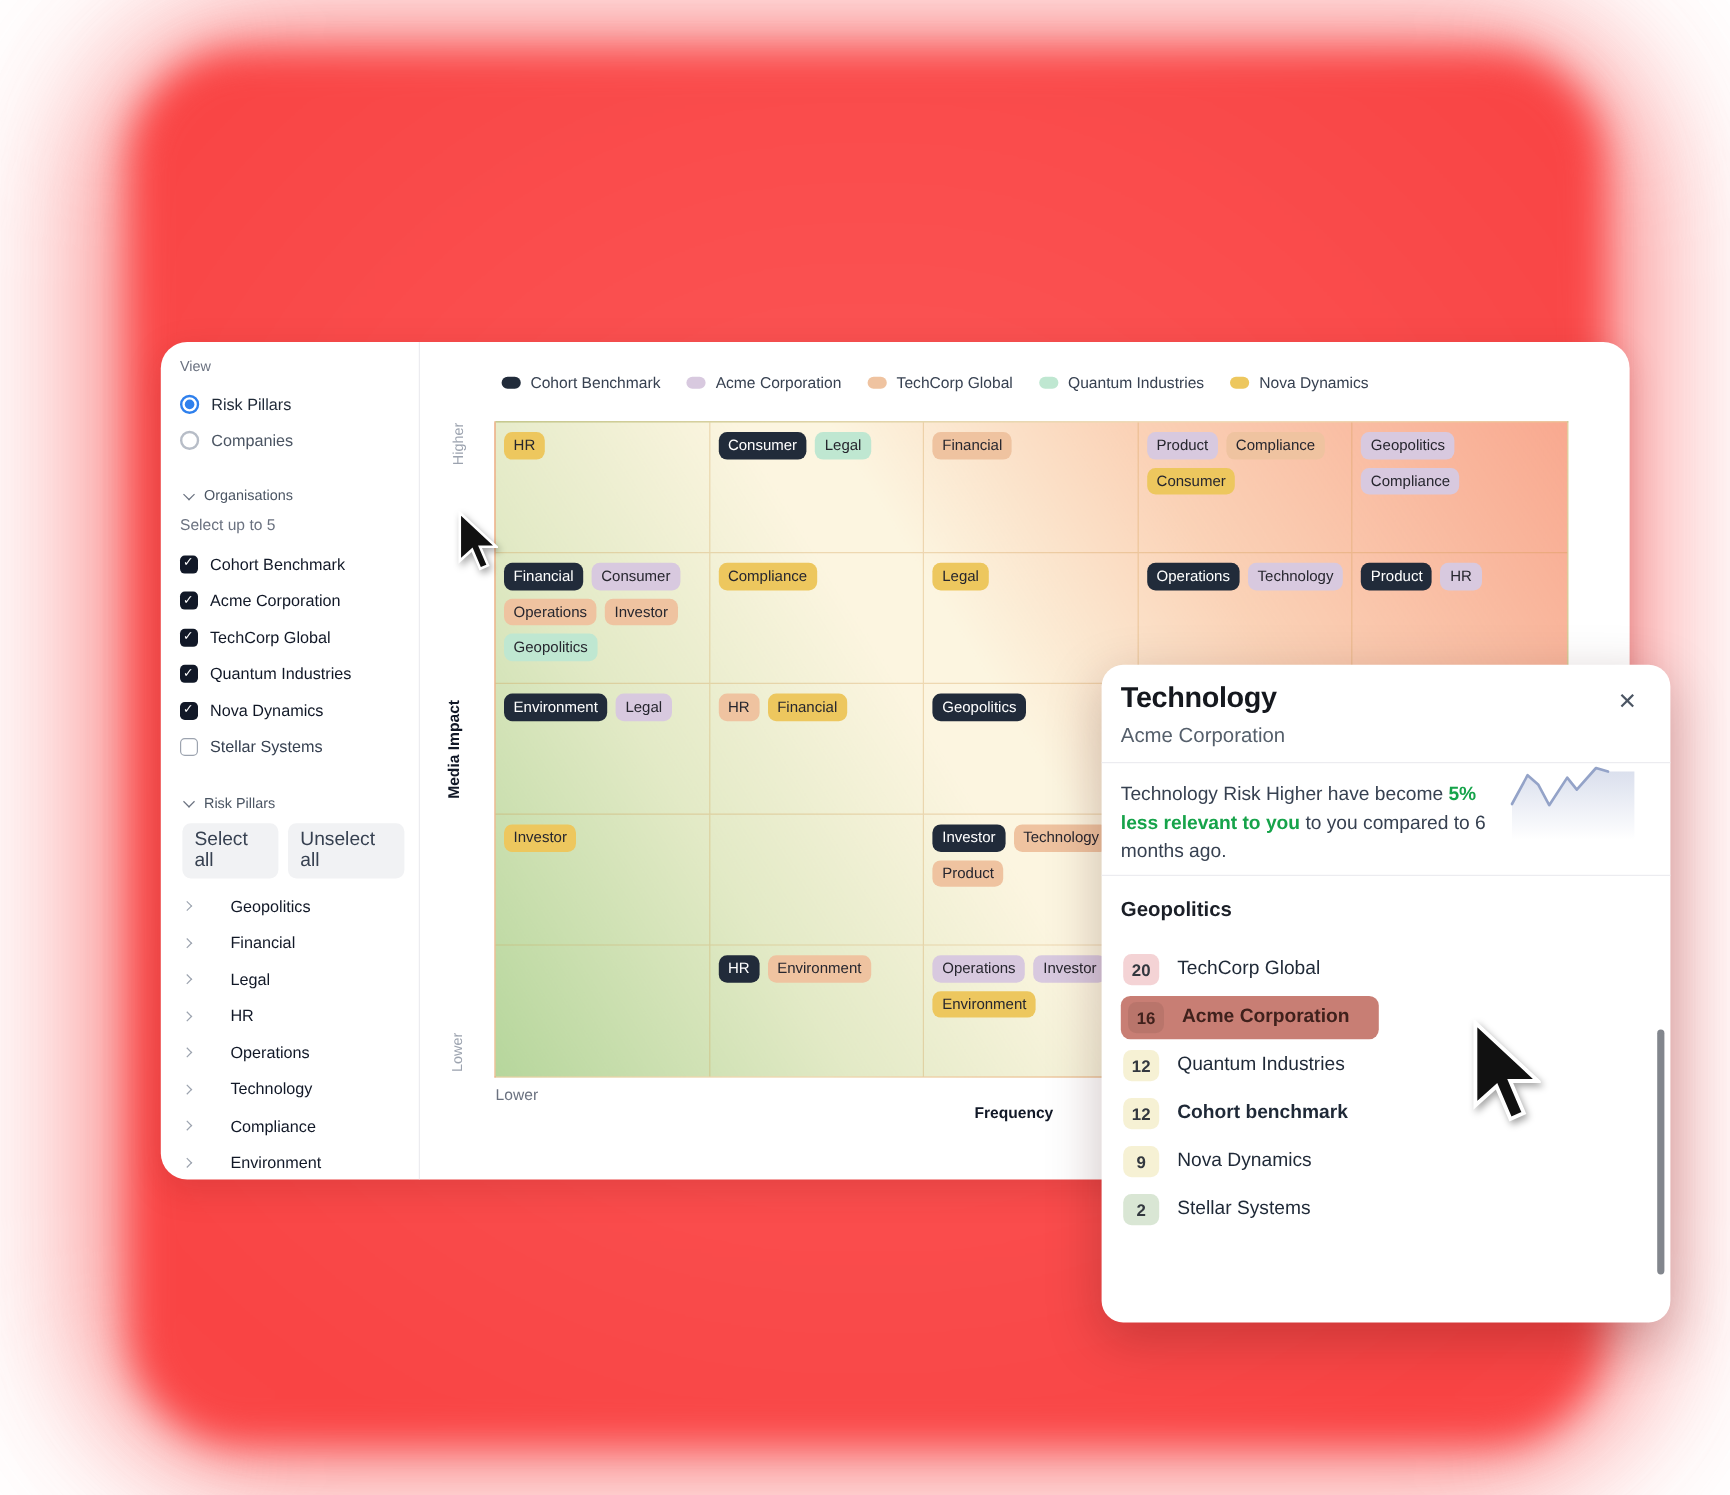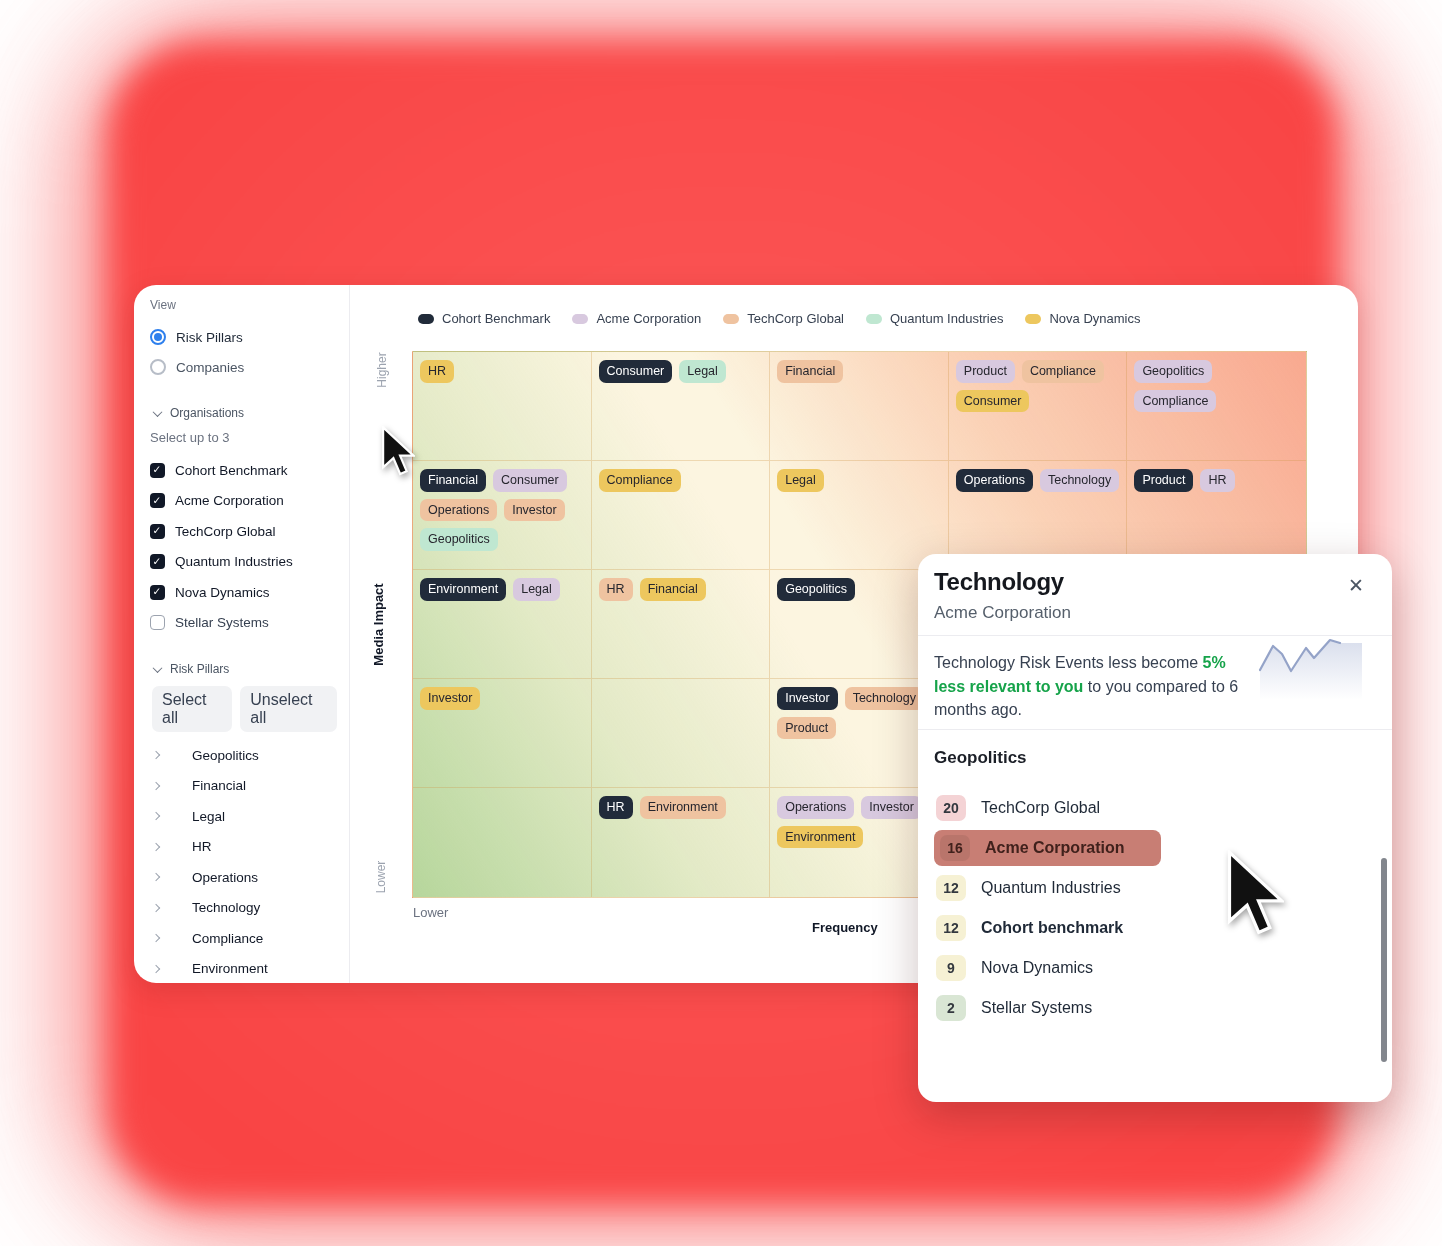--- a/index.html
+++ b/index.html
@@ -97,21 +97,21 @@
   .insight { position:relative; padding:15px 16px; height:93px; }
   .insight-text { width:308px; font-size:16px; line-height:1.48; color:#374151; }
   .insight-green { color:#16a34a; font-weight:700; }
   .spark { position:absolute; right:28px; top:0px; width:106px; height:64px; }
   .comparison { padding:18px 16px 0 16px; }
   .comp-title { font-size:17px; font-weight:700; color:#1b1f27; }
   .comp-sub { font-size:15px; color:#9ca3af; margin-top:4px; }
   .comp-rows { margin-top:20px; }
   .comp-row { display:flex; align-items:center; gap:15px; height:40px; padding-left:2px; }
   .comp-row[data-highlight="true"] { background:#c87e74; width:fit-content; border-radius:8px;
-    height:36px; margin:2px 0; padding:0 36px 0 6px; }
+    height:36px; margin:2px 0; padding:0 24px 0 6px; }
   .badge { min-width:30px; height:26px; border-radius:7px; display:flex; align-items:center; justify-content:center;
     font-size:14px; font-weight:700; color:#33383f; padding:0 6px; }
   .badge[data-badge="pink"]  { background:#f4d3d5; }
   .badge[data-badge="cream"] { background:#f6f1d4; }
   .badge[data-badge="sage"]  { background:#d9e6d4; }
   .badge[data-badge="none"]  { background:rgba(0,0,0,0.07); color:#40211c; }
   .comp-name { font-size:16px; color:#1f2937; }
   .comp-row[data-bold="true"] .comp-name { font-weight:700; }
   .comp-row[data-highlight="true"] .comp-name { color:#40211c; font-weight:700; }
   .more { text-align:center; font-size:15px; color:#9aa1a9; margin-top:13px; }
@@ -141,21 +141,21 @@
 
       <div class="radio-row" data-selected="false">
         <span class="radio"></span>
         <span class="radio-label">Companies</span>
       </div>
 
     <div class="section-head">
       <span class="chev-down"></span>
       <span class="section-title">Organisations</span>
     </div>
-    <div class="hint">Select up to 3</div>
+    <div class="hint">Select up to 5</div>
 
       <div class="check-row" data-checked="true">
         <span class="checkbox"></span>
         <span class="check-label">Cohort Benchmark</span>
       </div>
 
       <div class="check-row" data-checked="true">
         <span class="checkbox"></span>
         <span class="check-label">Acme Corporation</span>
       </div>
@@ -459,21 +459,21 @@
 <div class="popup">
   <div class="popup-head">
     <div class="popup-title">Technology</div>
     <div class="popup-sub">Acme Corporation</div>
     <span class="popup-close">✕</span>
   </div>
   <div class="divider"></div>
 
   <div class="insight">
     <div class="insight-text">
-      <span>Technology Risk Events less become </span><span class="insight-green">5% less relevant to you</span><span> to you compared to 6 months ago.</span>
+      <span>Technology Risk Higher have become </span><span class="insight-green">5% less relevant to you</span><span> to you compared to 6 months ago.</span>
     </div>
     <svg class="spark" viewBox="0 0 106 64">
       <defs>
         <linearGradient id="sparkfill" x1="0" y1="0" x2="0" y2="1">
           <stop offset="0" stop-color="#aab6d6" stop-opacity="0.45"></stop>
           <stop offset="1" stop-color="#aab6d6" stop-opacity="0"></stop>
         </linearGradient>
       </defs>
       <path d="M2 34 L15 10 L24 18 L33 35 L48 12 L56 22 L72 4 L82 7 L104 7 L104 64 L2 64 Z" fill="url(#sparkfill)"></path>
       <path d="M2 34 L15 10 L24 18 L33 35 L48 12 L56 22 L72 4 L82 7" fill="none" stroke="#94a3c8" stroke-width="2.2" stroke-linejoin="round" stroke-linecap="round"></path>

